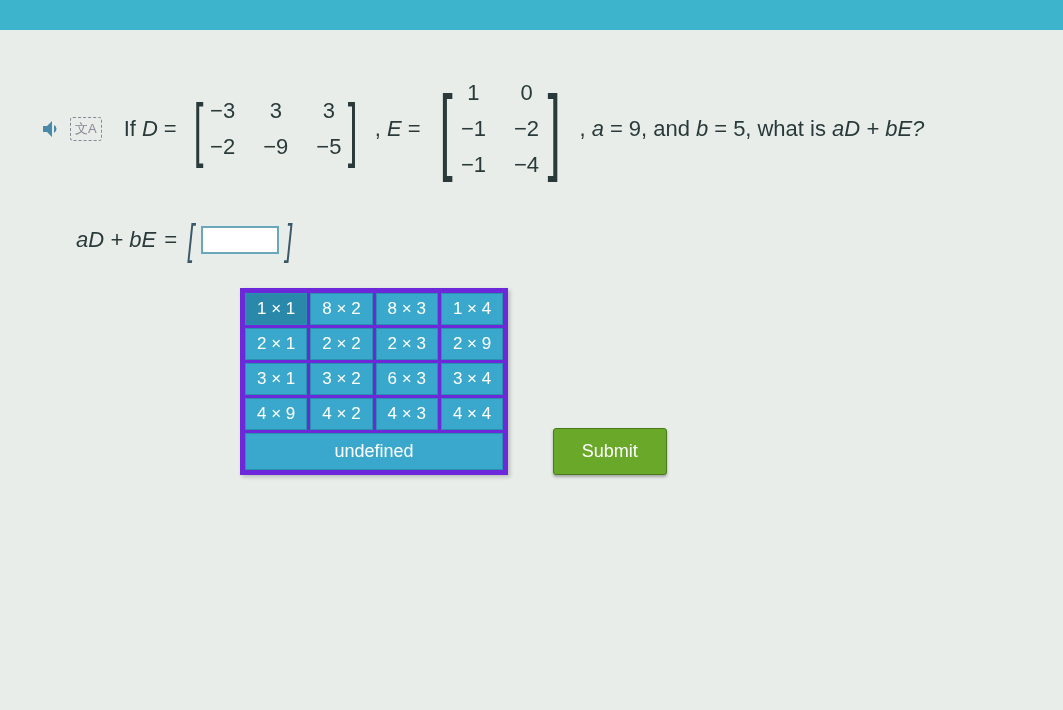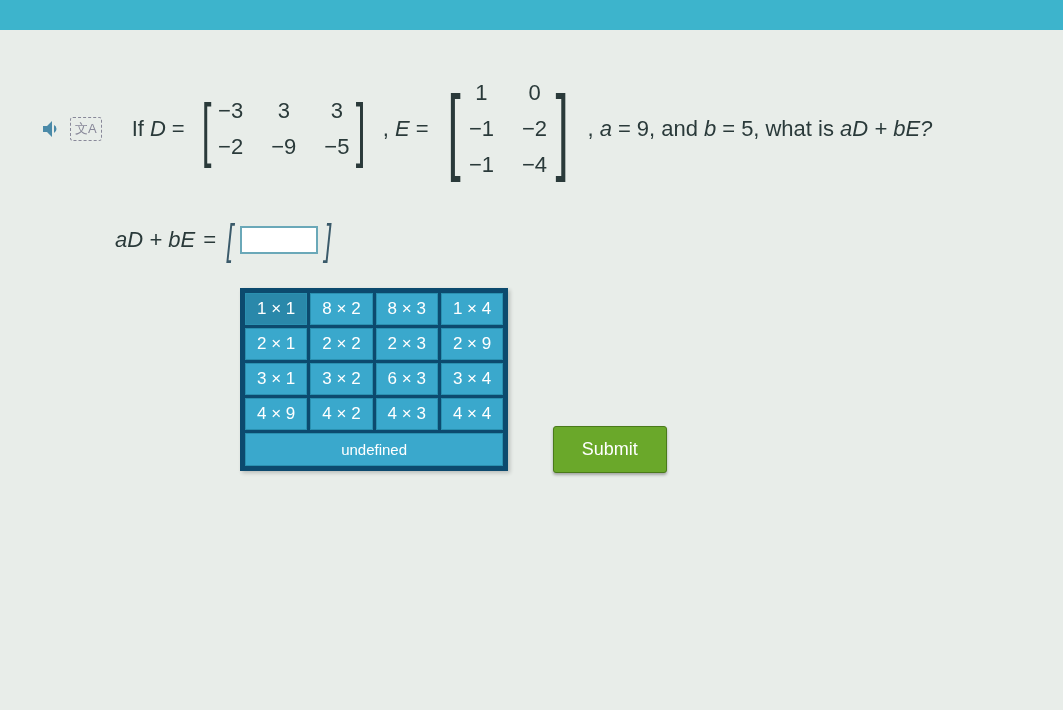--- a/index.html
+++ b/index.html
@@ -2,38 +2,38 @@
 <html><head>
 <meta charset="utf-8">
 <style>
 * { box-sizing: border-box; margin: 0; padding: 0; }
 body { font-family: Arial, sans-serif; background: #e8ede9; width: 1063px; height: 710px; overflow: hidden; }
 .topbar { height: 30px; background: #3db4cc; }
 .content { padding: 50px 30px 30px 40px; color: #2a3a3a; }
 .qline { display: flex; align-items: center; flex-wrap: wrap; gap: 6px; font-size: 22px; margin-bottom: 38px; }
 .icon-btn { display: inline-flex; align-items: center; justify-content: center; cursor: pointer; }
 .speaker-icon svg { width: 24px; height: 24px; fill: #4a8aa8; }
-.translate-icon { border: 1px dashed #889; border-radius: 3px; padding: 2px 4px; color: #889; font-size: 13px; margin-right: 24px; }
+.translate-icon { border: 1px dashed #889; border-radius: 3px; padding: 2px 4px; color: #889; font-size: 13px; margin-right: 16px; }
 .italic { font-style: italic; }
 .matrix { display: inline-flex; align-items: center; margin: 0 4px; }
 .bracket { font-size: 70px; font-weight: 100; line-height: 0.8; color: #2a3a3a; margin: 0 2px; transform: scaleX(0.5); }
 .bracket3 { font-size: 95px; }
 .mgrid { display: inline-grid; gap: 10px 28px; text-align: center; font-size: 22px; }
 .g2x3 { grid-template-columns: repeat(3,auto); grid-template-rows: repeat(2,auto); }
 .g3x2 { grid-template-columns: repeat(2,auto); grid-template-rows: repeat(3,auto); }
 .instruction { font-size: 22px; font-style: italic; color: #2a3a3a; line-height: 1.6; margin-bottom: 30px; }
 .instruction .icons { font-style: normal; margin-right: 8px; }
-.answer-row { display: flex; align-items: center; font-size: 22px; font-style: italic; margin: 0 0 24px 75px; }
+.answer-row { display: flex; align-items: center; font-size: 22px; font-style: italic; margin: 0 0 24px 36px; }
 .ans-bracket { font-size: 42px; font-weight: 100; color: #3a5a6a; transform: scaleX(0.55); }
 .ans-input { width: 78px; height: 28px; border: 2px solid #6aa8b8; background: #fff; margin: 0 4px; }
-.size-grid-wrap { margin-left: 200px; display: inline-block; background: #0c4a6e; padding: 5px; box-shadow: 2px 2px 4px rgba(0,0,0,0.2); }
+.size-grid-wrap { margin-left: 200px; display: inline-block; background: #6d28d9; padding: 5px; box-shadow: 2px 2px 4px rgba(0,0,0,0.2); }
 .size-grid { display: grid; grid-template-columns: repeat(4,auto); gap: 3px; }
 .size-btn { background: #3aa8cc; color: #fff; text-align: center; font-size: 17px; padding: 5px 11px; cursor: pointer; border: 1px solid #2a90b0; }
 .size-btn.sel { background: #2a88aa; }
-.undef-btn { background: #3aa8cc; color: #fff; text-align: center; font-size: 15px; padding: 7px; cursor: pointer; margin-top: 3px; border: 1px solid #2a90b0; }
+.undef-btn { background: #3aa8cc; color: #fff; text-align: center; font-size: 18px; padding: 7px; cursor: pointer; margin-top: 3px; border: 1px solid #2a90b0; }
 .submit-btn { background: #6aa82a; color: #fff; border: 1px solid #4a7a1a; border-radius: 3px; padding: 12px 28px; font-size: 18px; cursor: pointer; margin: 50px 12px 0 40px; box-shadow: 0 2px 3px rgba(0,0,0,0.3); }
 </style>
 </head>
 <body>
 
 <div class="topbar"></div>
 
 <div class="content">
 
   <div class="qline">

